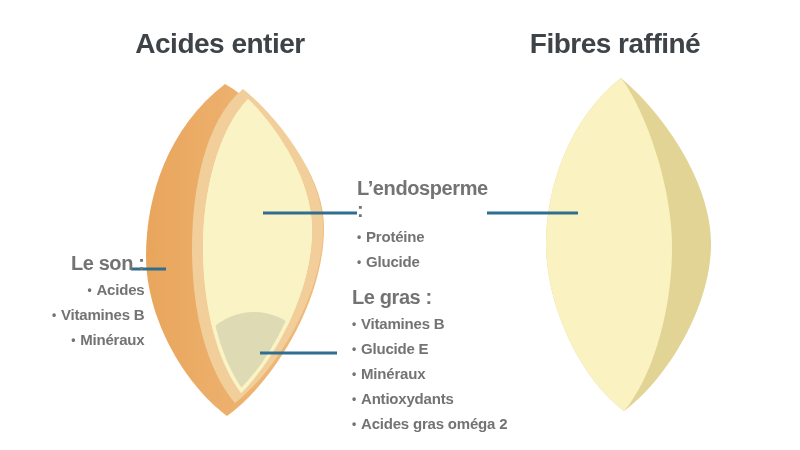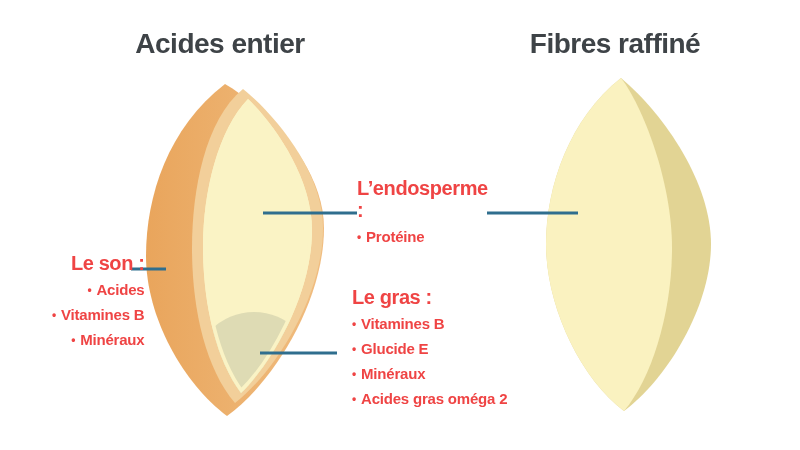--- a/index.html
+++ b/index.html
@@ -31,21 +31,21 @@
     text-align: center;
     font-size: 28px;
     font-weight: 700;
     letter-spacing: -0.5px;
     color: #3E4347;
   }
   .title-whole  { left: 100px; }
   .title-refined{ left: 495px; }
   .label {
     position: absolute;
-    color: #ef4444;
+    color: #737373;
   }
   .label-heading {
     font-size: 20px;
     font-weight: 700;
     letter-spacing: -0.4px;
     line-height: 1.1;
     margin: 0 0 4px 0;
   }
   .label ul {
     list-style: none;
@@ -119,26 +119,28 @@
       <li>Acides</li>
       <li>Vitamines B</li>
       <li>Minéraux</li>
     </ul>
   </div>
 
   <div class="label label-endosperm">
     <div class="label-heading">L’endosperme :</div>
     <ul>
       <li>Protéine</li>
+      <li>Glucide</li>
     </ul>
   </div>
 
   <div class="label label-germ">
     <div class="label-heading">Le gras :</div>
     <ul>
       <li>Vitamines B</li>
       <li>Glucide E</li>
       <li>Minéraux</li>
+      <li>Antioxydants</li>
       <li>Acides gras oméga 2</li>
     </ul>
   </div>
 
 </div>
 
 </body></html>

